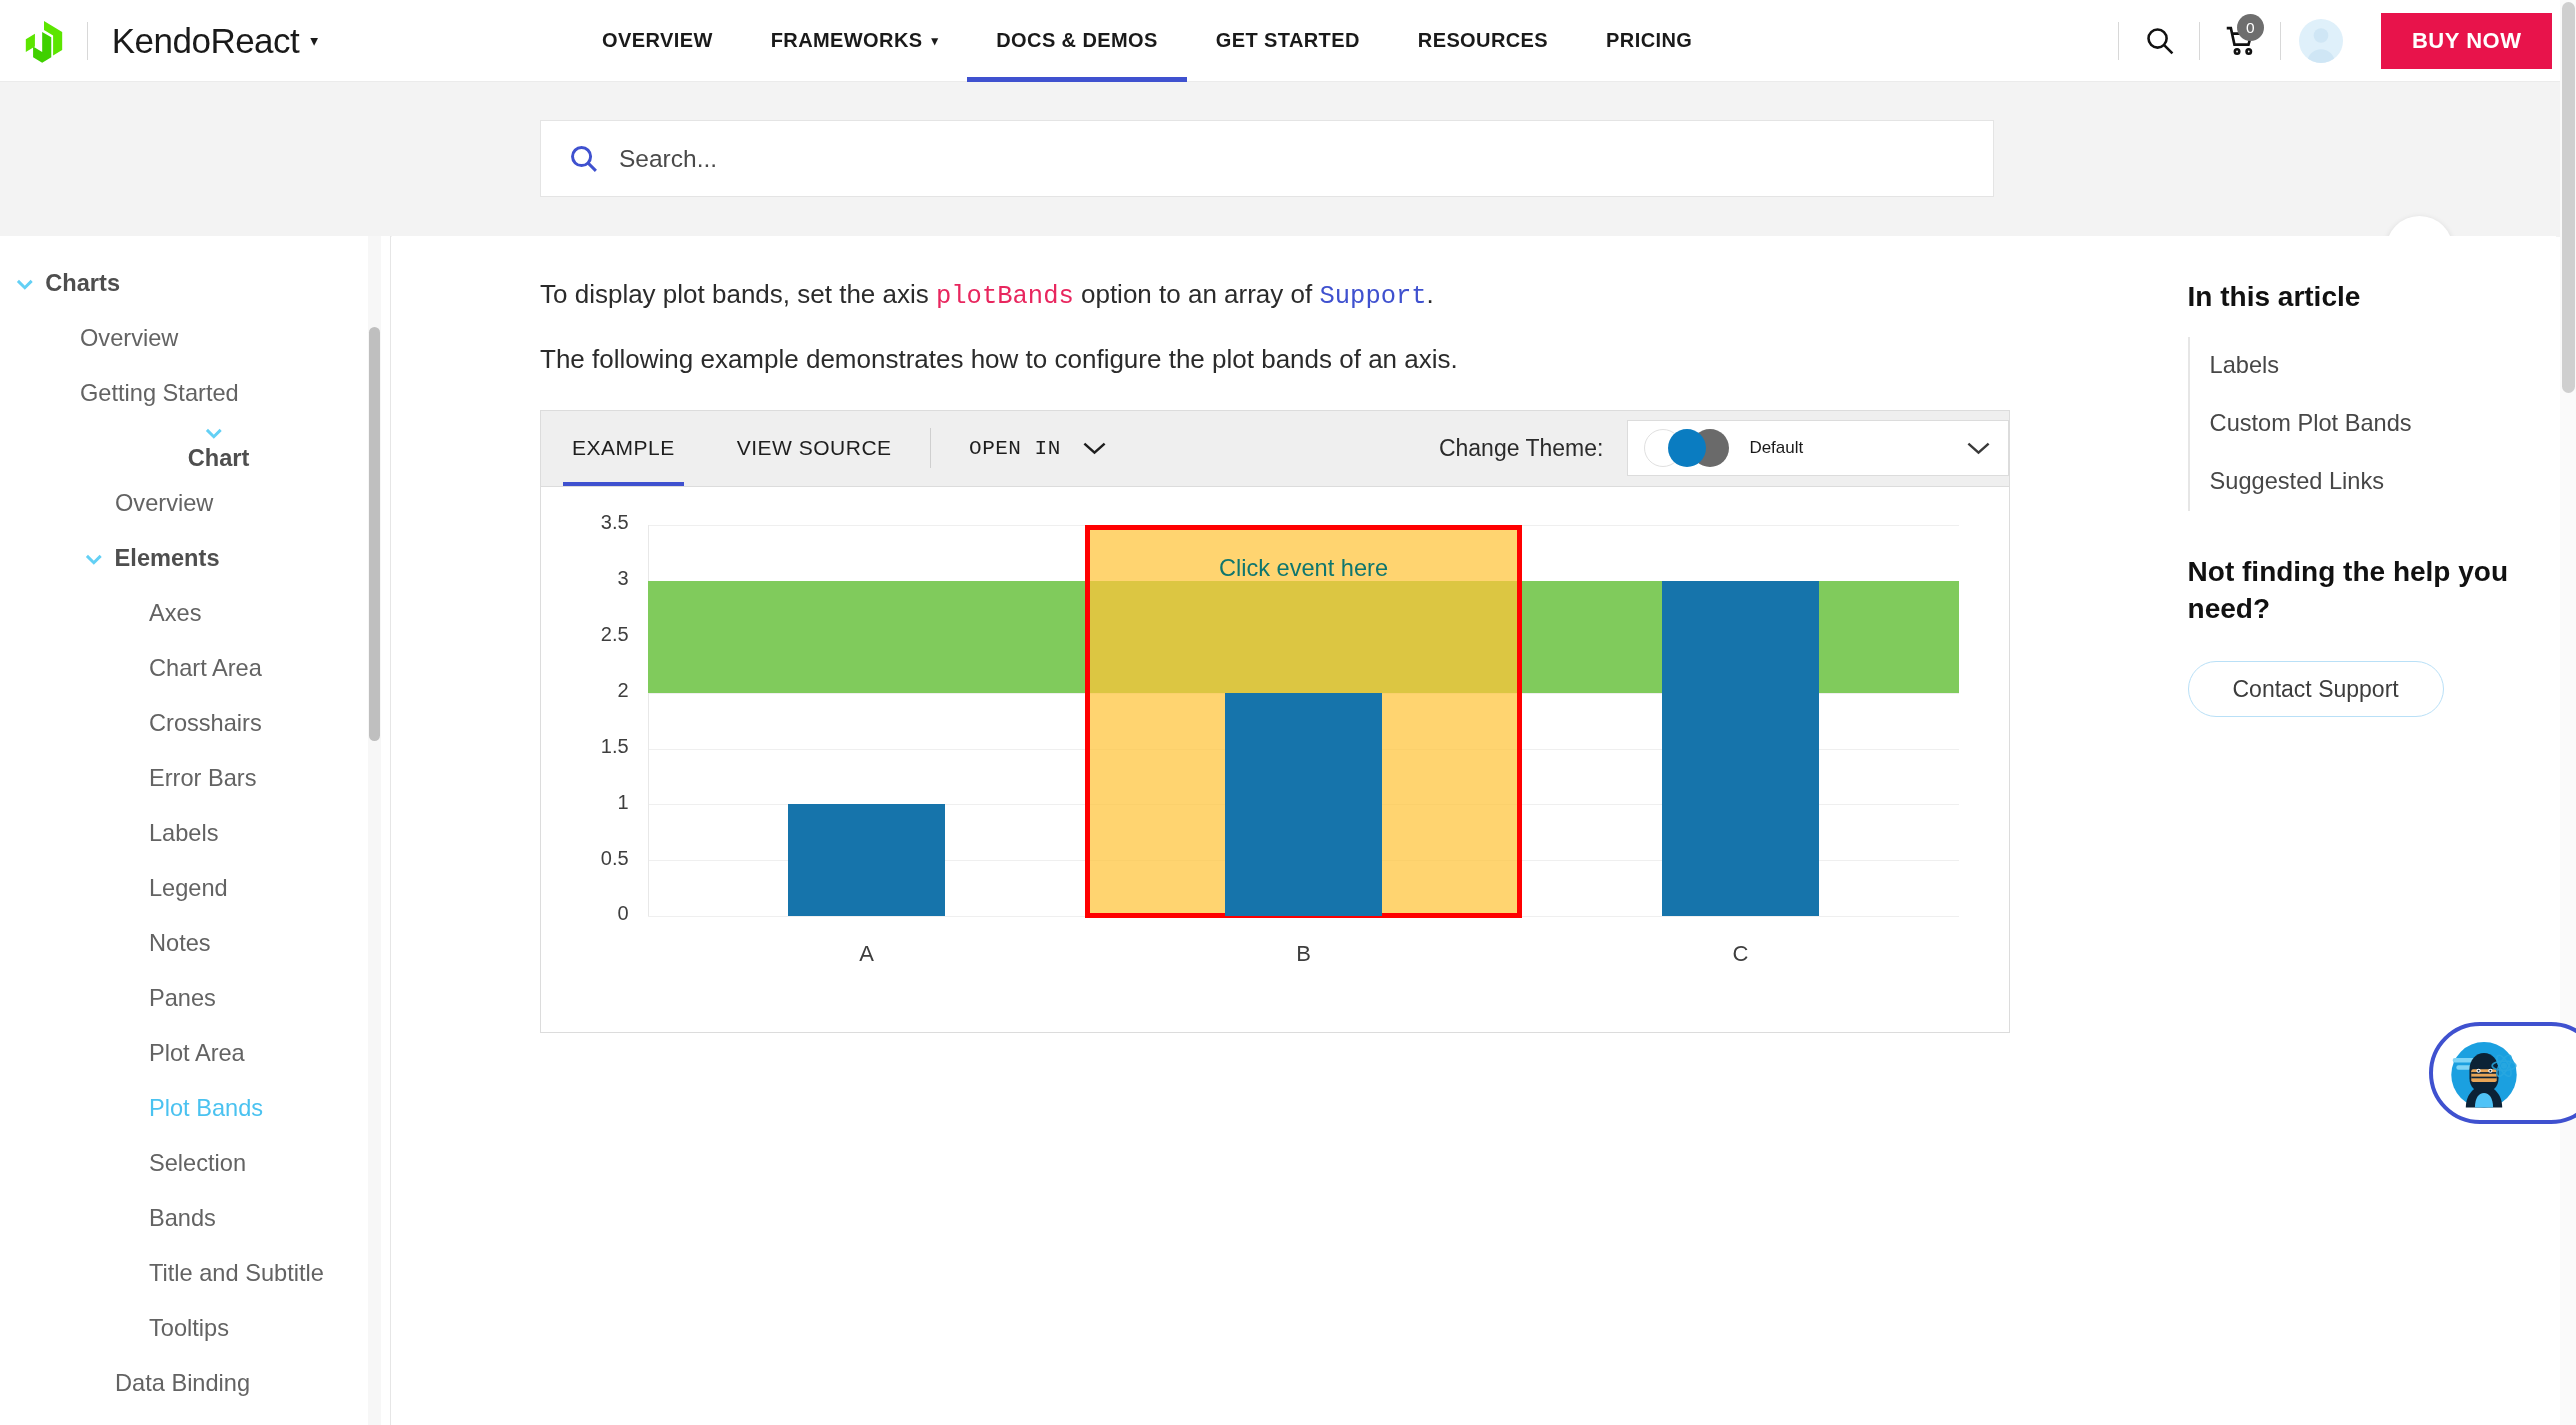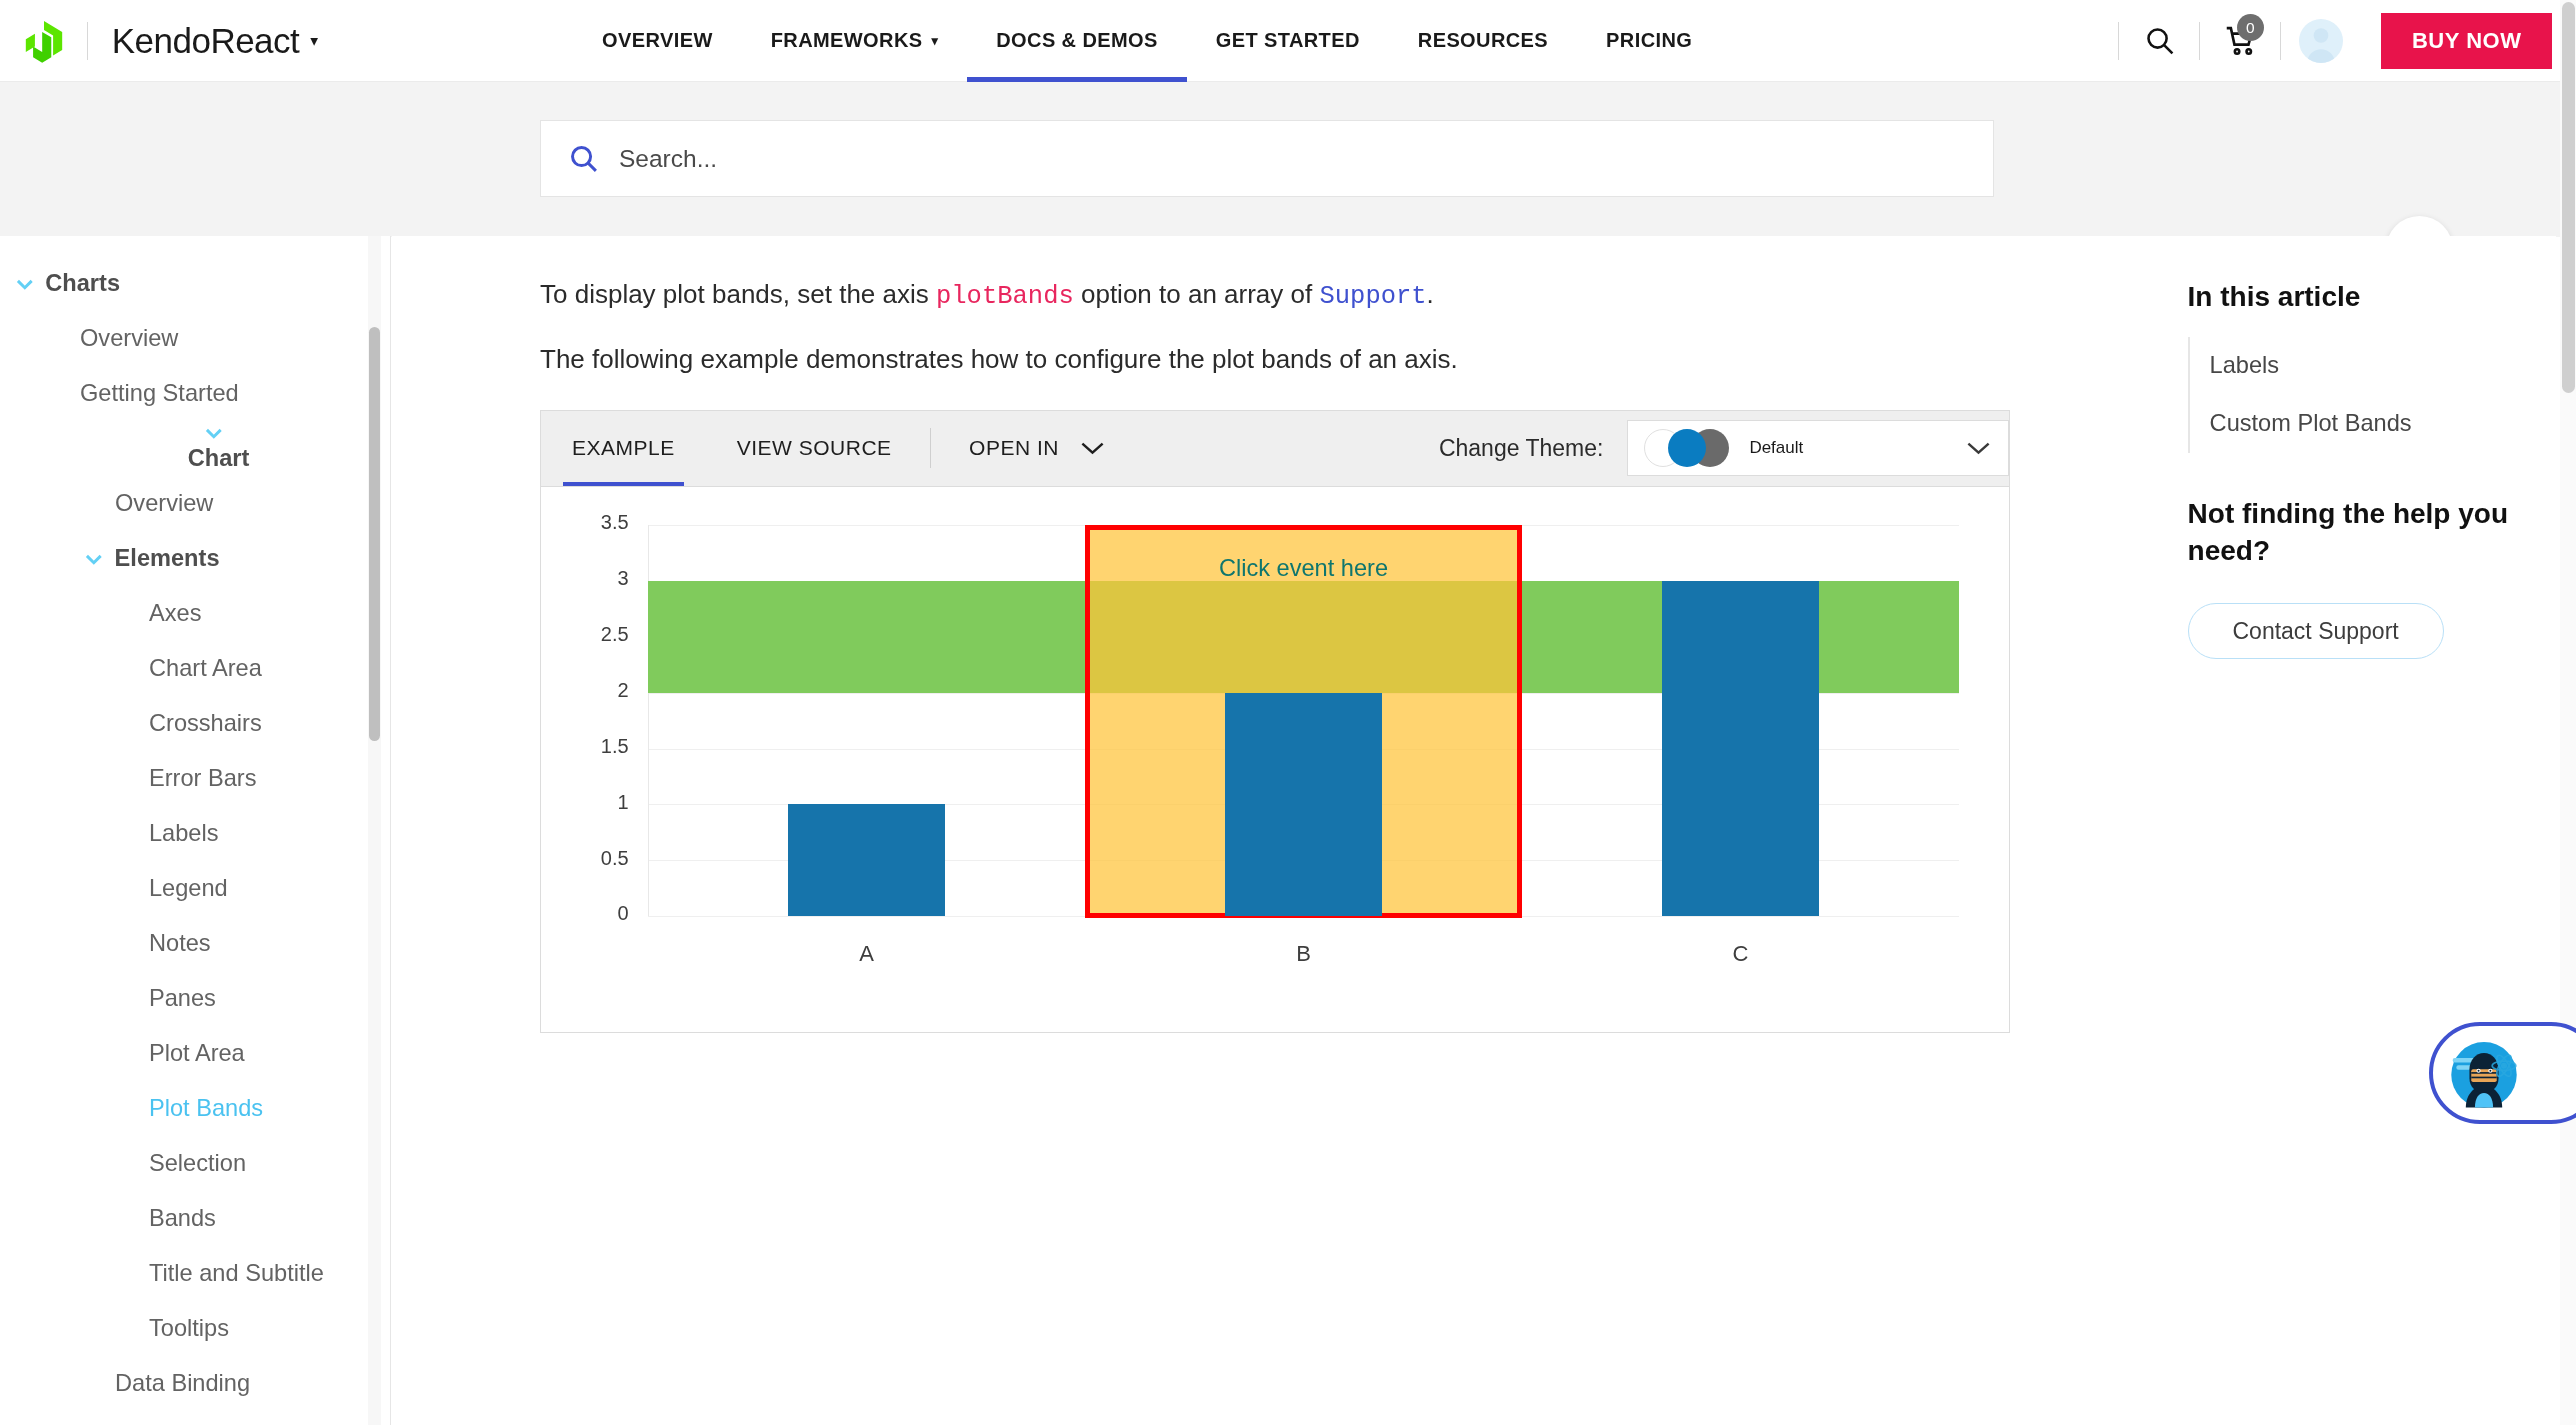--- a/index.html
+++ b/index.html
@@ -113,21 +113,21 @@
   .tab {
     font-size: 21px; color: #1e1e1e; letter-spacing: 0.5px; font-weight: 500;
     padding: 0 31px; height: 76px; display: flex; align-items: center;
     cursor: pointer; position: relative;
   }
   .tab.active::after {
     content: ""; position: absolute; left: 22px; right: 22px; bottom: 0;
     height: 4.5px; background: #3f51cf;
   }
   .tab-sep { width: 0.9px; height: 40px; background: #cfcfcf; margin: 0 7.3px; }
-  .openin { display: flex; align-items: center; gap: 20px; }
+  .openin { display: flex; align-items: center; gap: 20px; font-family: Liberation Mono, monospace; }
   .theme-wrap { margin-left: auto; display: flex; align-items: center; }
   .theme-label { font-size: 23px; color: #2b2b2b; margin-right: 23.6px; }
   .theme-select {
     width: 382px; height: 56px; background: #fff; border: 0.9px solid #dcdcdc;
     display: flex; align-items: center; padding: 0 16.4px; cursor: pointer;
   }
   .swatches { position: relative; width: 87px; height: 38px; flex: 0 0 auto; }
   .sw { position: absolute; top: 0; width: 38px; height: 38px; border-radius: 50%; }
   .sw1 { left: 0; background: #ffffff; border: 0.9px solid #e0e0e0; }
   .sw2 { left: 23.6px; background: #0a7cc1; }
@@ -408,20 +408,21 @@
         </div>
     </div>
   </div>
 </div>
 
 <div class="rightbar">
   <div class="rb-title">In this article</div>
   <div class="rb-list">
     <div class="rb-item">Labels</div>
     <div class="rb-item">Custom Plot Bands</div>
+    <div class="rb-item">Suggested Links</div>
   </div>
   <div class="rb-sub">Not finding the help you need?</div>
   <div class="rb-btn">Contact Support</div>
 </div>
 
 <div class="page-scroll-track"></div>
 <div class="page-scroll-thumb"></div>
 
 <div class="chatbot">
   <span class="chat-avatar">

